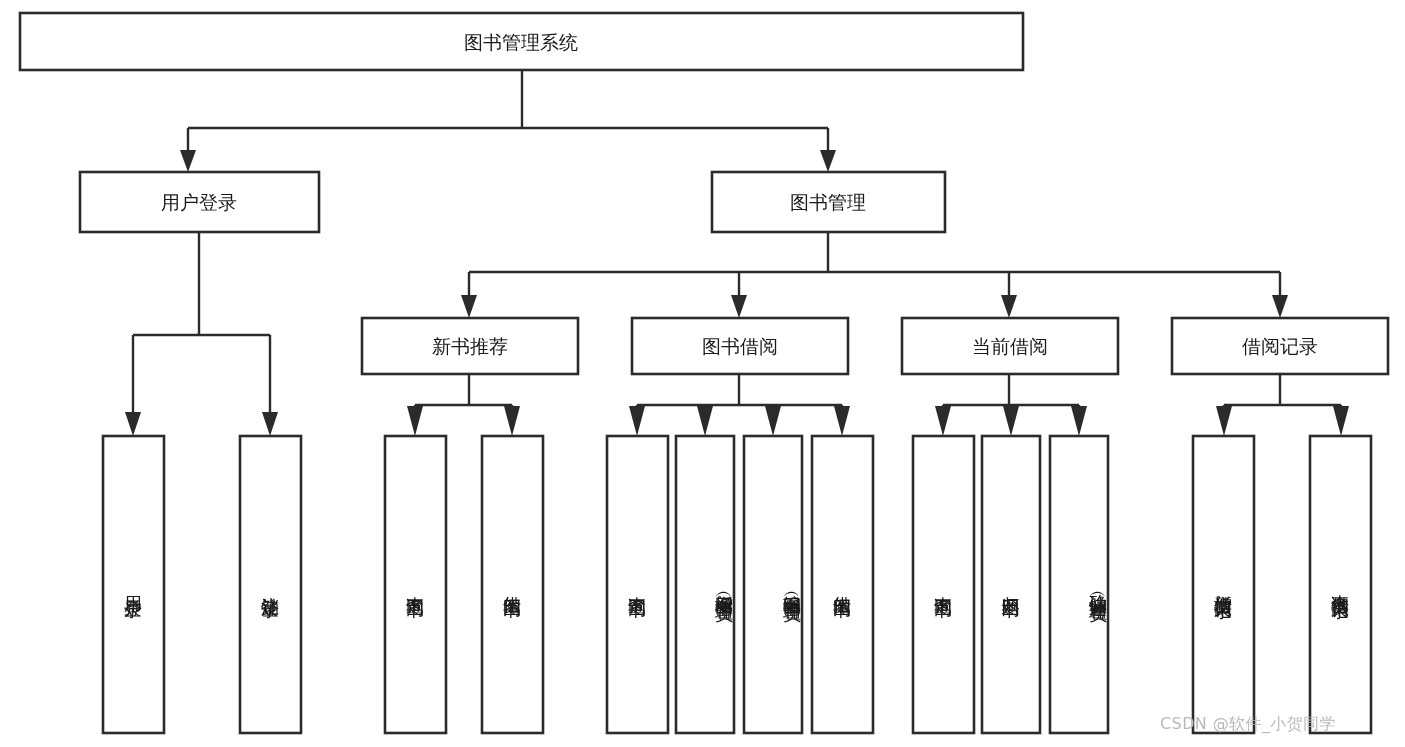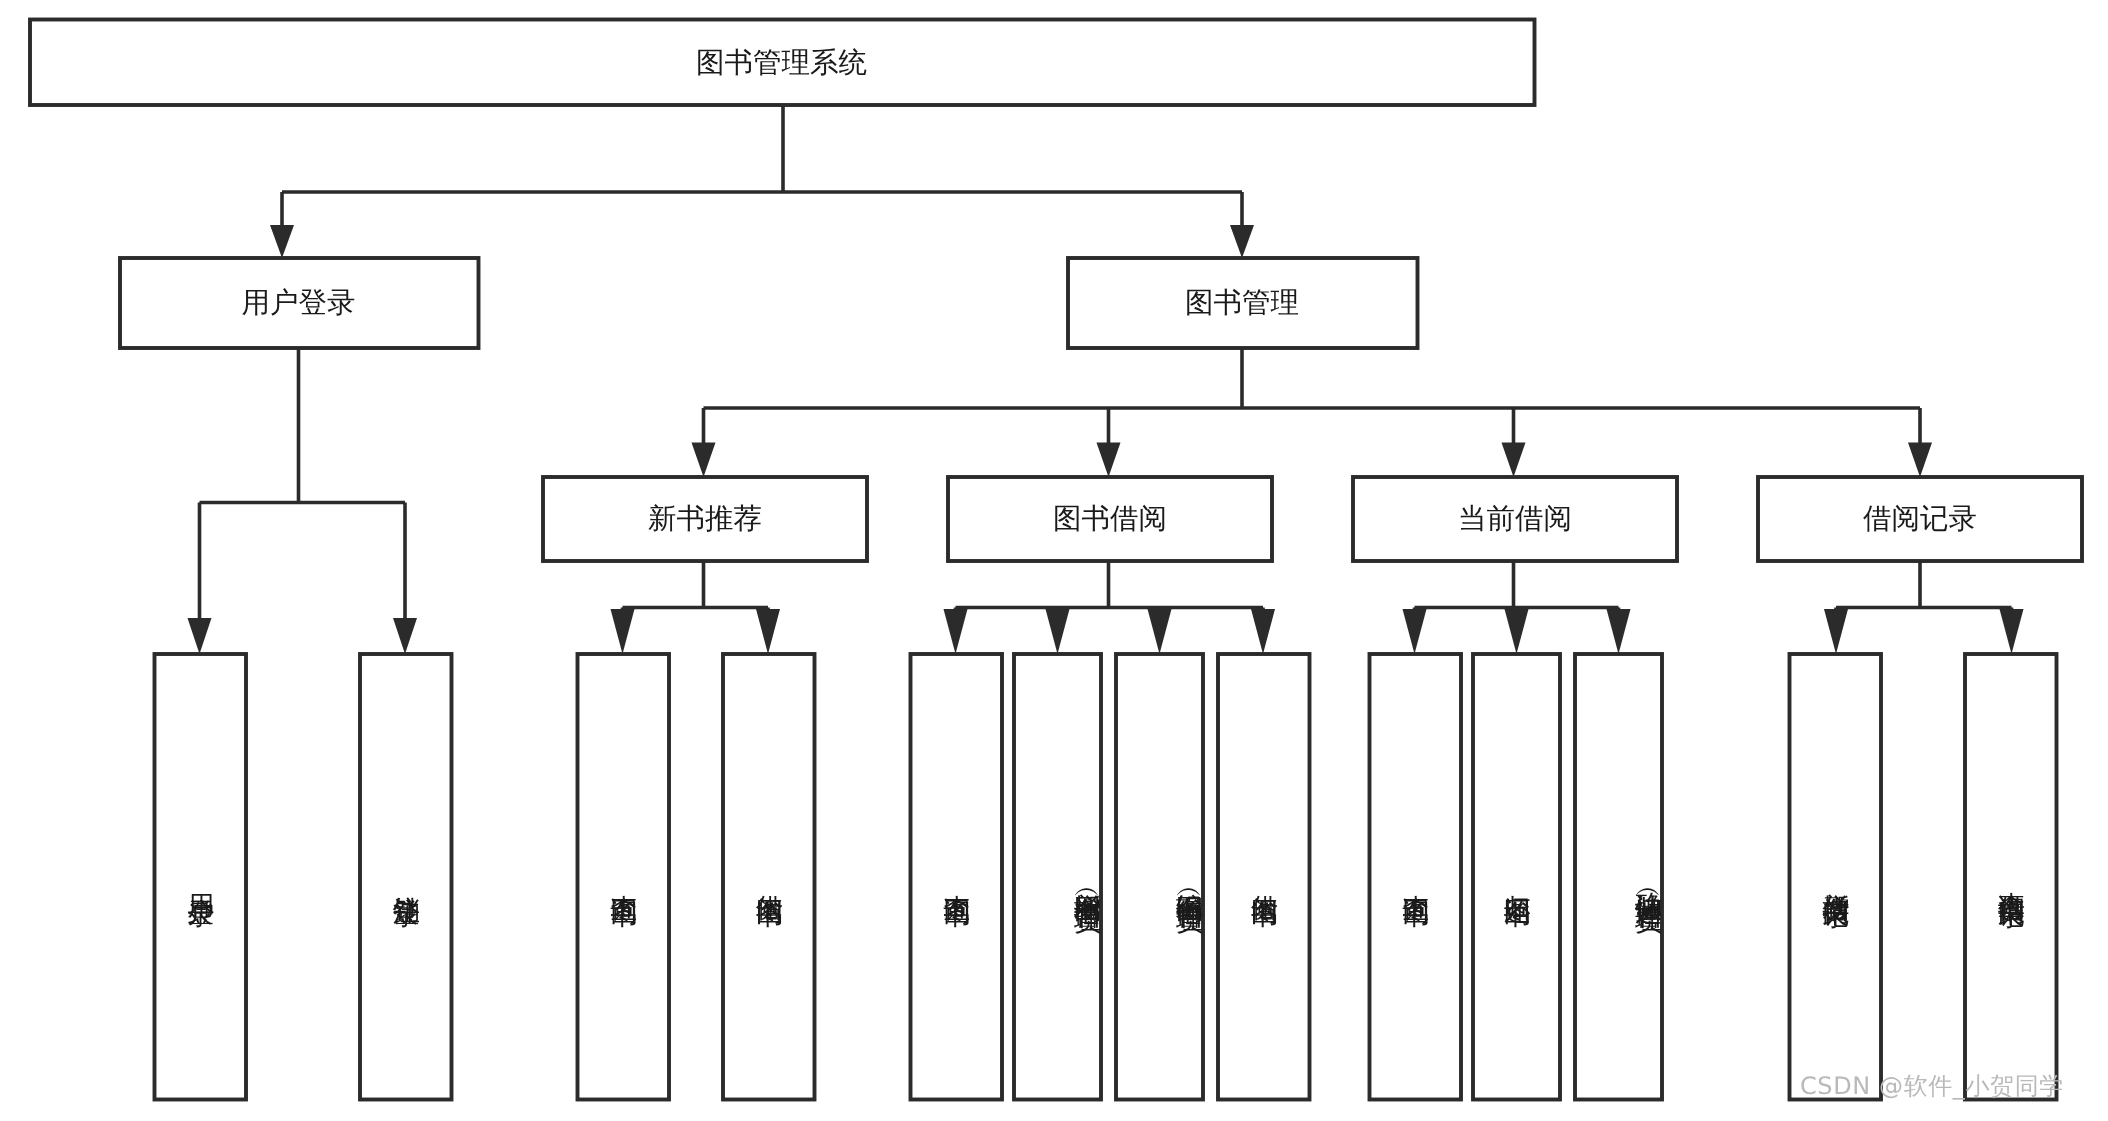--- a/index.html
+++ b/index.html
@@ -66,21 +66,21 @@
   }
   .leaf-label.centered {
     align-items: center;
   }
   .watermark {
     position: absolute;
     font-family: "DejaVu Sans", "Liberation Sans", sans-serif;
     font-size: 16px;
     color: #b9b9b9;
     white-space: nowrap;
-    left: 1200px;
+    left: 1160px;
     top: 714px;
     letter-spacing: 0.4px;
   }
 </style>
 </head>
 <body>
 
 <div id="diagram-root">
 
   <svg id="diagram-svg" viewBox="0 0 1405 747" xmlns="http://www.w3.org/2000/svg">

